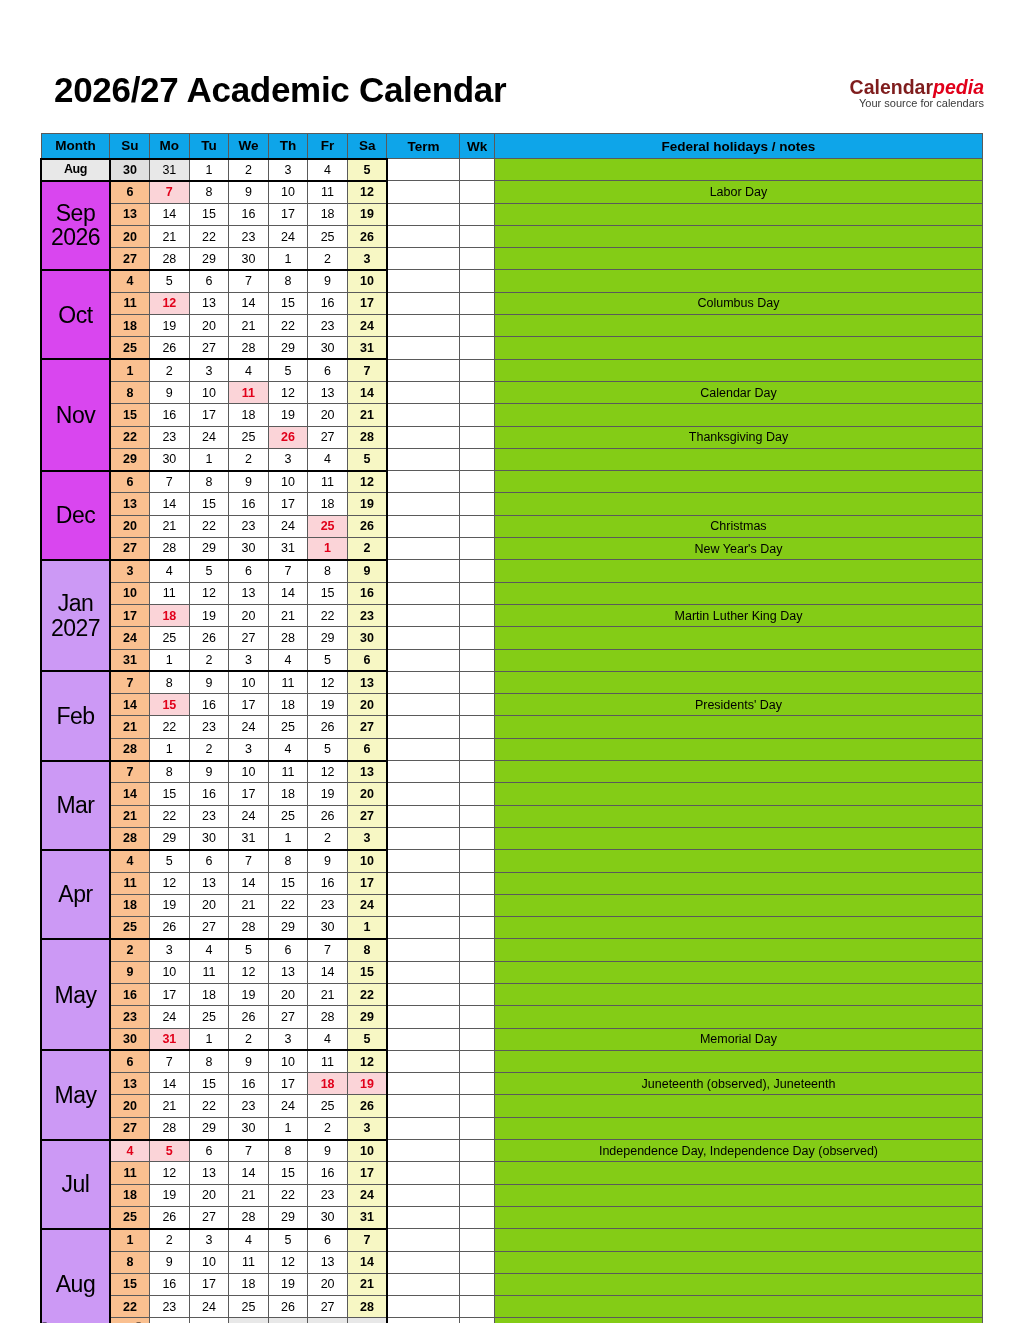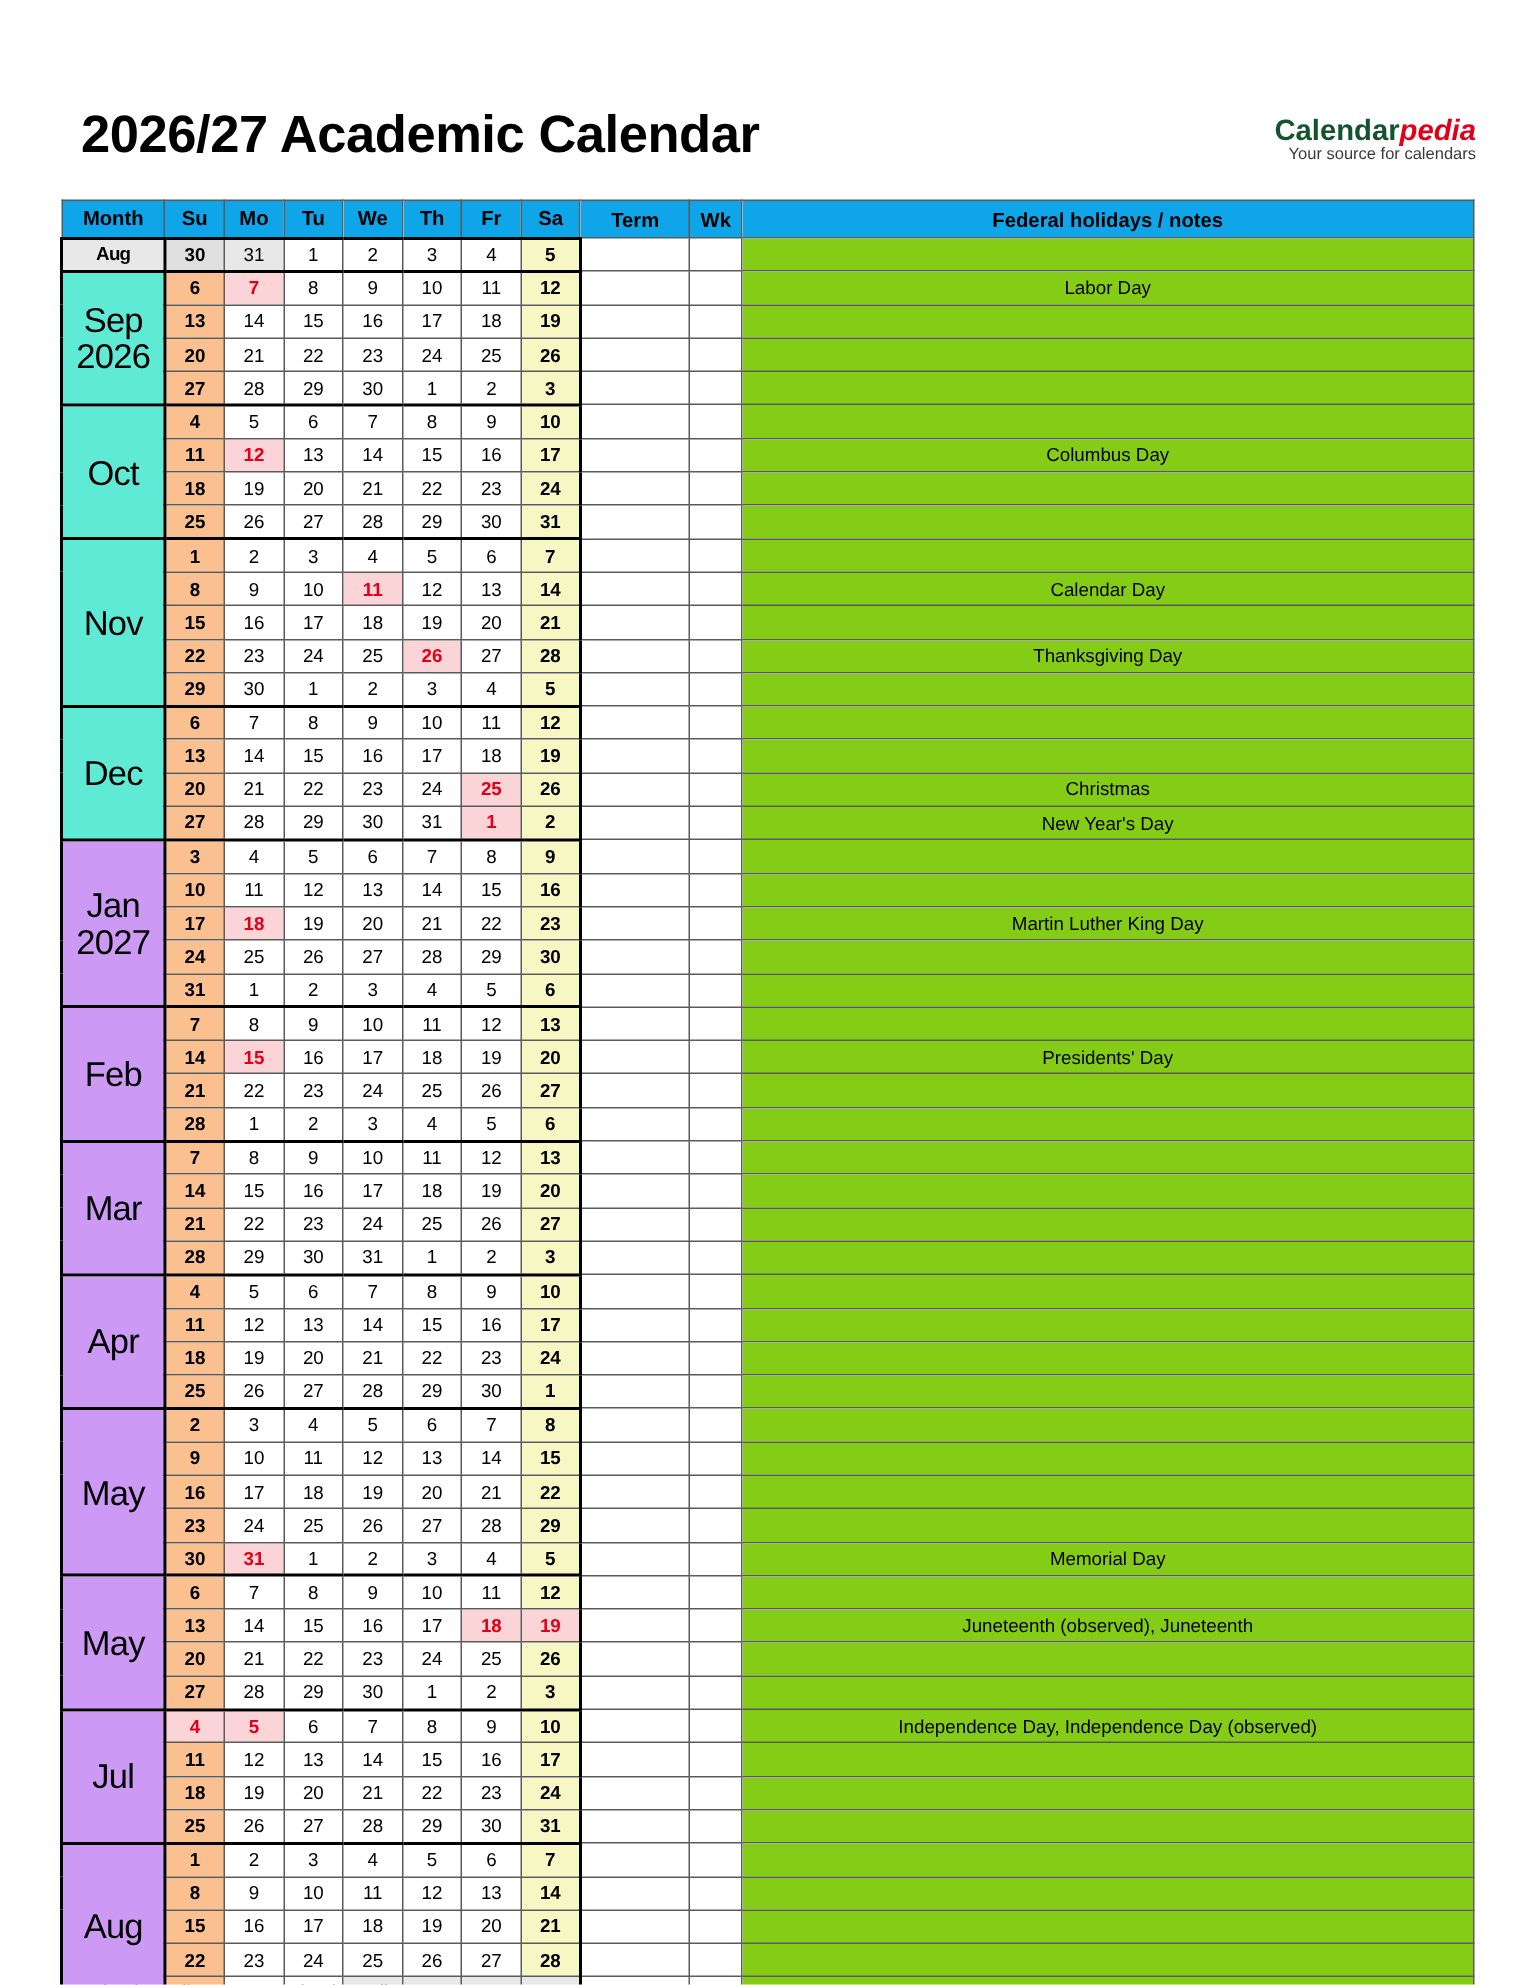--- a/index.html
+++ b/index.html
@@ -43,21 +43,21 @@
     right: 0px;
     top: 8px;
     text-align: right;
     line-height: 1.05;
   }
   .brand-main {
     font-size: 19.5px;
     font-weight: bold;
     white-space: nowrap;
   }
-  .brand-main .b-dark { color: #14532d; }
+  .brand-main .b-dark { color: #7f1d1d; }
   .brand-main .b-red { color: #e1001a; font-style: italic; }
   .brand-sub {
     font-size: 11px;
     color: #3a3a3a;
     white-space: nowrap;
     margin-top: 1px;
   }
 
   
   .cal-wrap {
@@ -104,21 +104,21 @@
     font-size: 13.5px;
   }
 
   
   td.mlabel {
     font-size: 23px;
     font-weight: bold;
     line-height: 1.05;
     letter-spacing: -0.5px;
   }
-  td.mlabel.y2026 { background: #5eead4; }
+  td.mlabel.y2026 { background: #d946ef; }
   td.mlabel.y2027 { background: #cc99f5; text-align: center; }
   td.mlabel.prev  { background: #e8e8e8; font-size: 12.5px; font-weight: bold; }
 
   
   td.day { font-size: 12.5px; }
   td.day.su { background: #fac090; font-weight: bold; }
   td.day.sa { background: #f7f7c4; font-weight: bold; }
   td.day.plain { background: #ffffff; }
   td.day.out  { background: #e8e8e8; }
   td.day.out.su { background: #e0e0e0; font-weight: bold; }

